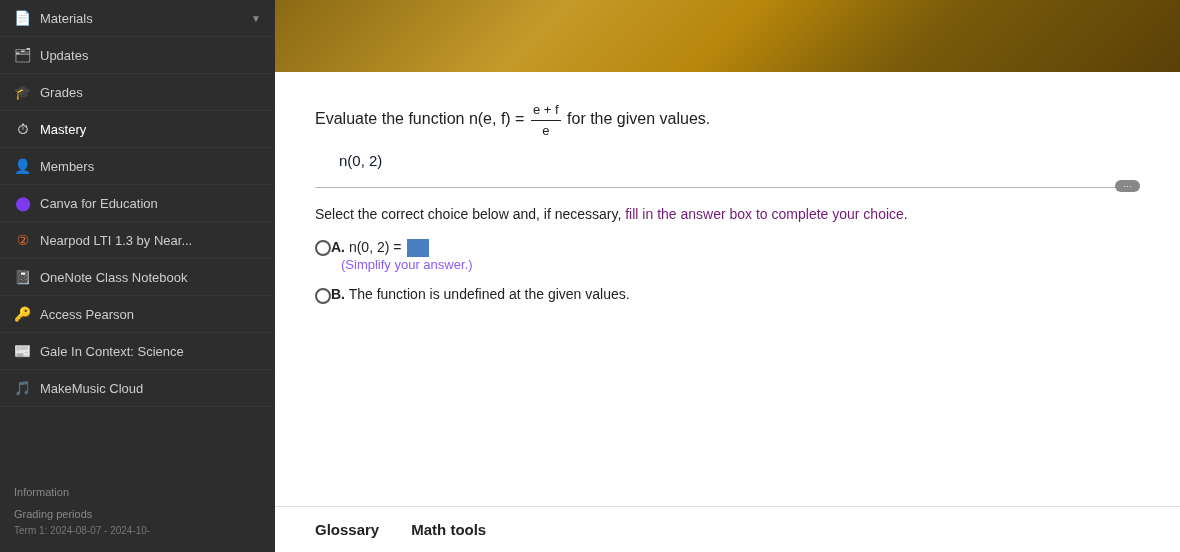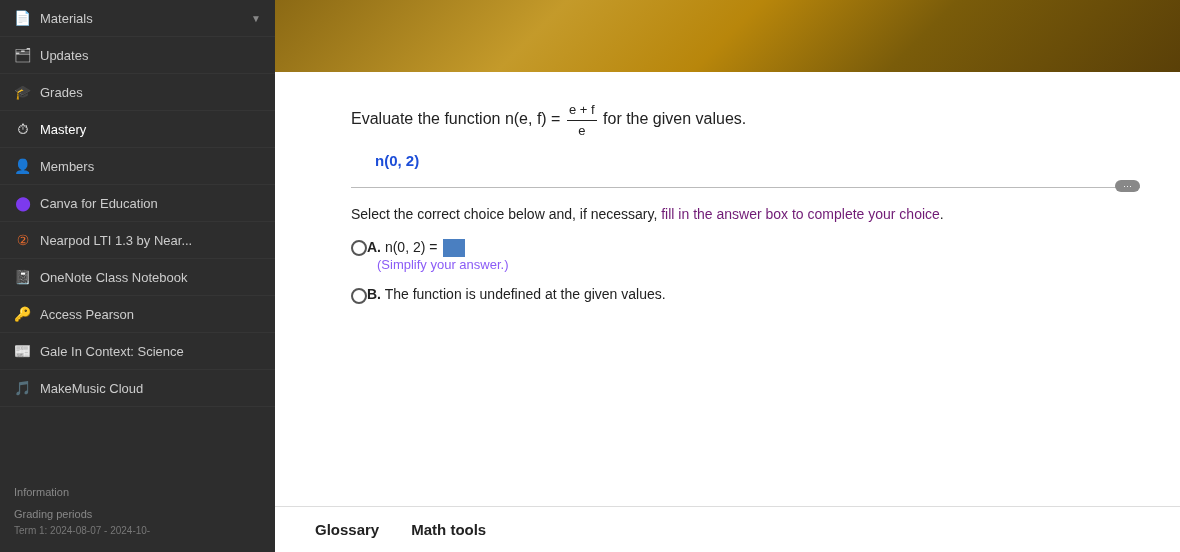--- a/index.html
+++ b/index.html
@@ -83,21 +83,20 @@
       flex-shrink: 0;
     }
 
     .content-area {
       flex: 1;
       padding: 28px 40px 20px 40px;
       display: flex;
       flex-direction: column;
       gap: 12px;
       overflow: hidden;
-      margin-left: 36px;
     }
 
     .question-header {
       font-size: 16px;
       color: #222;
       line-height: 1.5;
     }
 
     .fraction {
       display: inline-flex;
@@ -112,22 +111,22 @@
       padding: 0 2px;
       font-size: 13px;
     }
     .fraction .denominator {
       padding: 0 2px;
       font-size: 13px;
     }
 
     .sub-question {
       font-size: 15px;
-      font-weight: bold;
-      color: #1d4ed8;
+      font-weight: normal;
+      color: #0f172a;
       margin-left: 24px;
     }
 
     .divider {
       border: none;
       border-top: 1px solid #bbb;
       margin: 6px 0;
       position: relative;
     }
 

